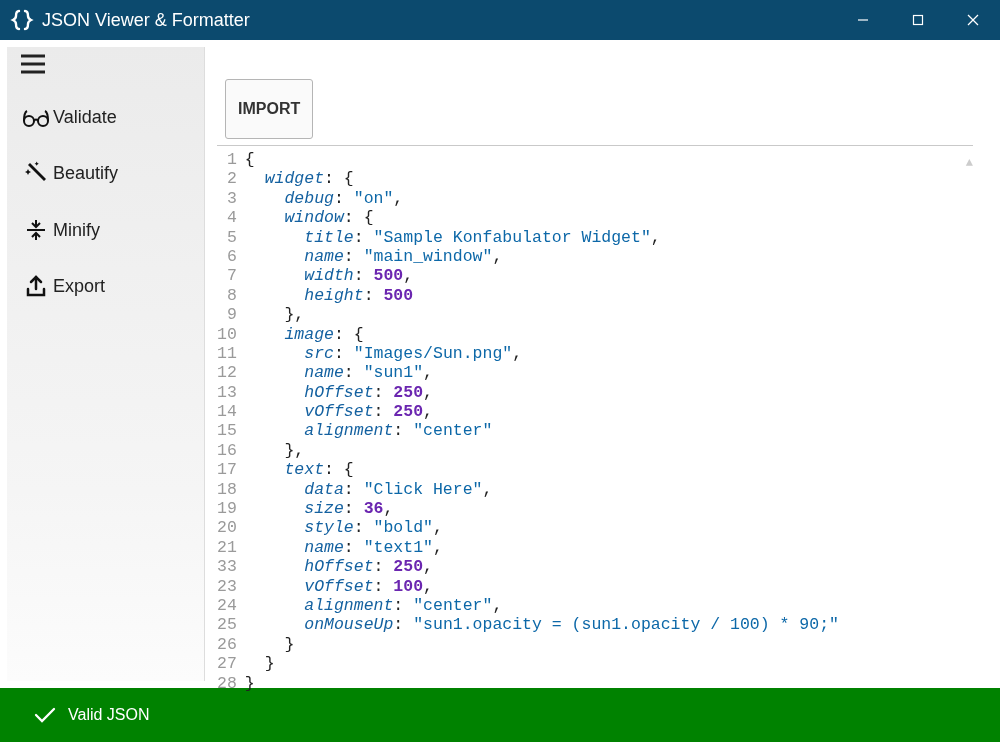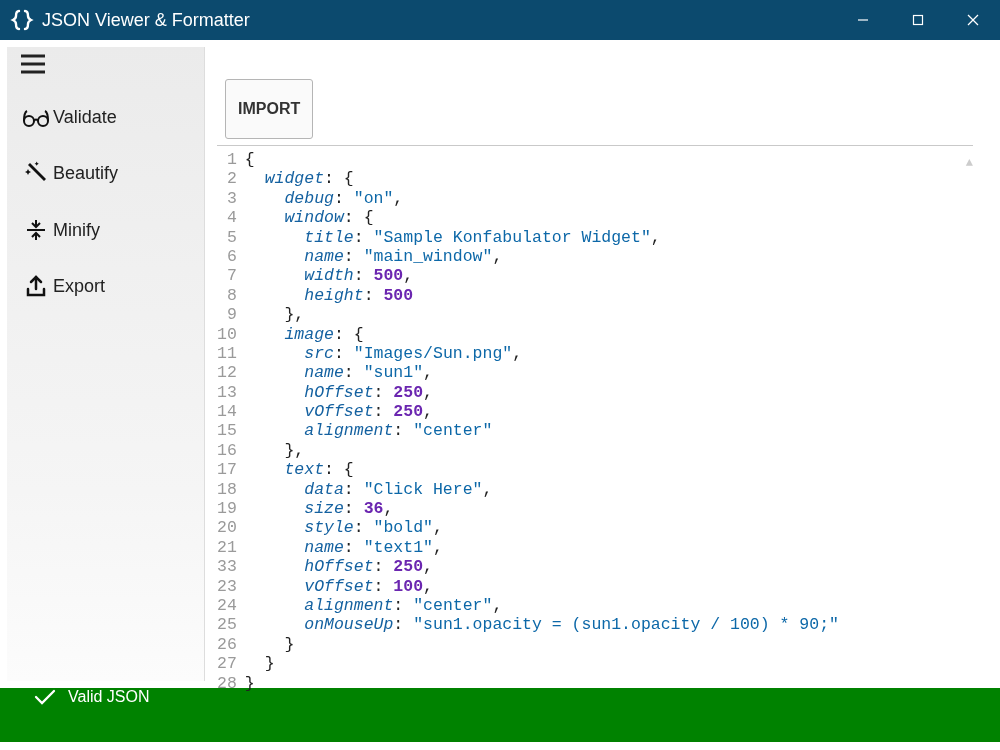--- a/index.html
+++ b/index.html
@@ -117,21 +117,21 @@
   .scroll-arrow {
     position: absolute;
     right: 0px; top: 4px;
     color: #ccc;
     font-size: 12px;
   }
   .statusbar {
     height: 54px;
     background: #008200;
     display: flex;
-    align-items: flex-start;
+    align-items: center;
     padding-left: 34px;
     color: #fff;
   }
   .statusbar .check-slot { margin-right: 12px; display:flex; }
   .statusbar .status-text { font-size: 16px; }
 </style>
 </head>
 <body>
 
 <div class="titlebar">

